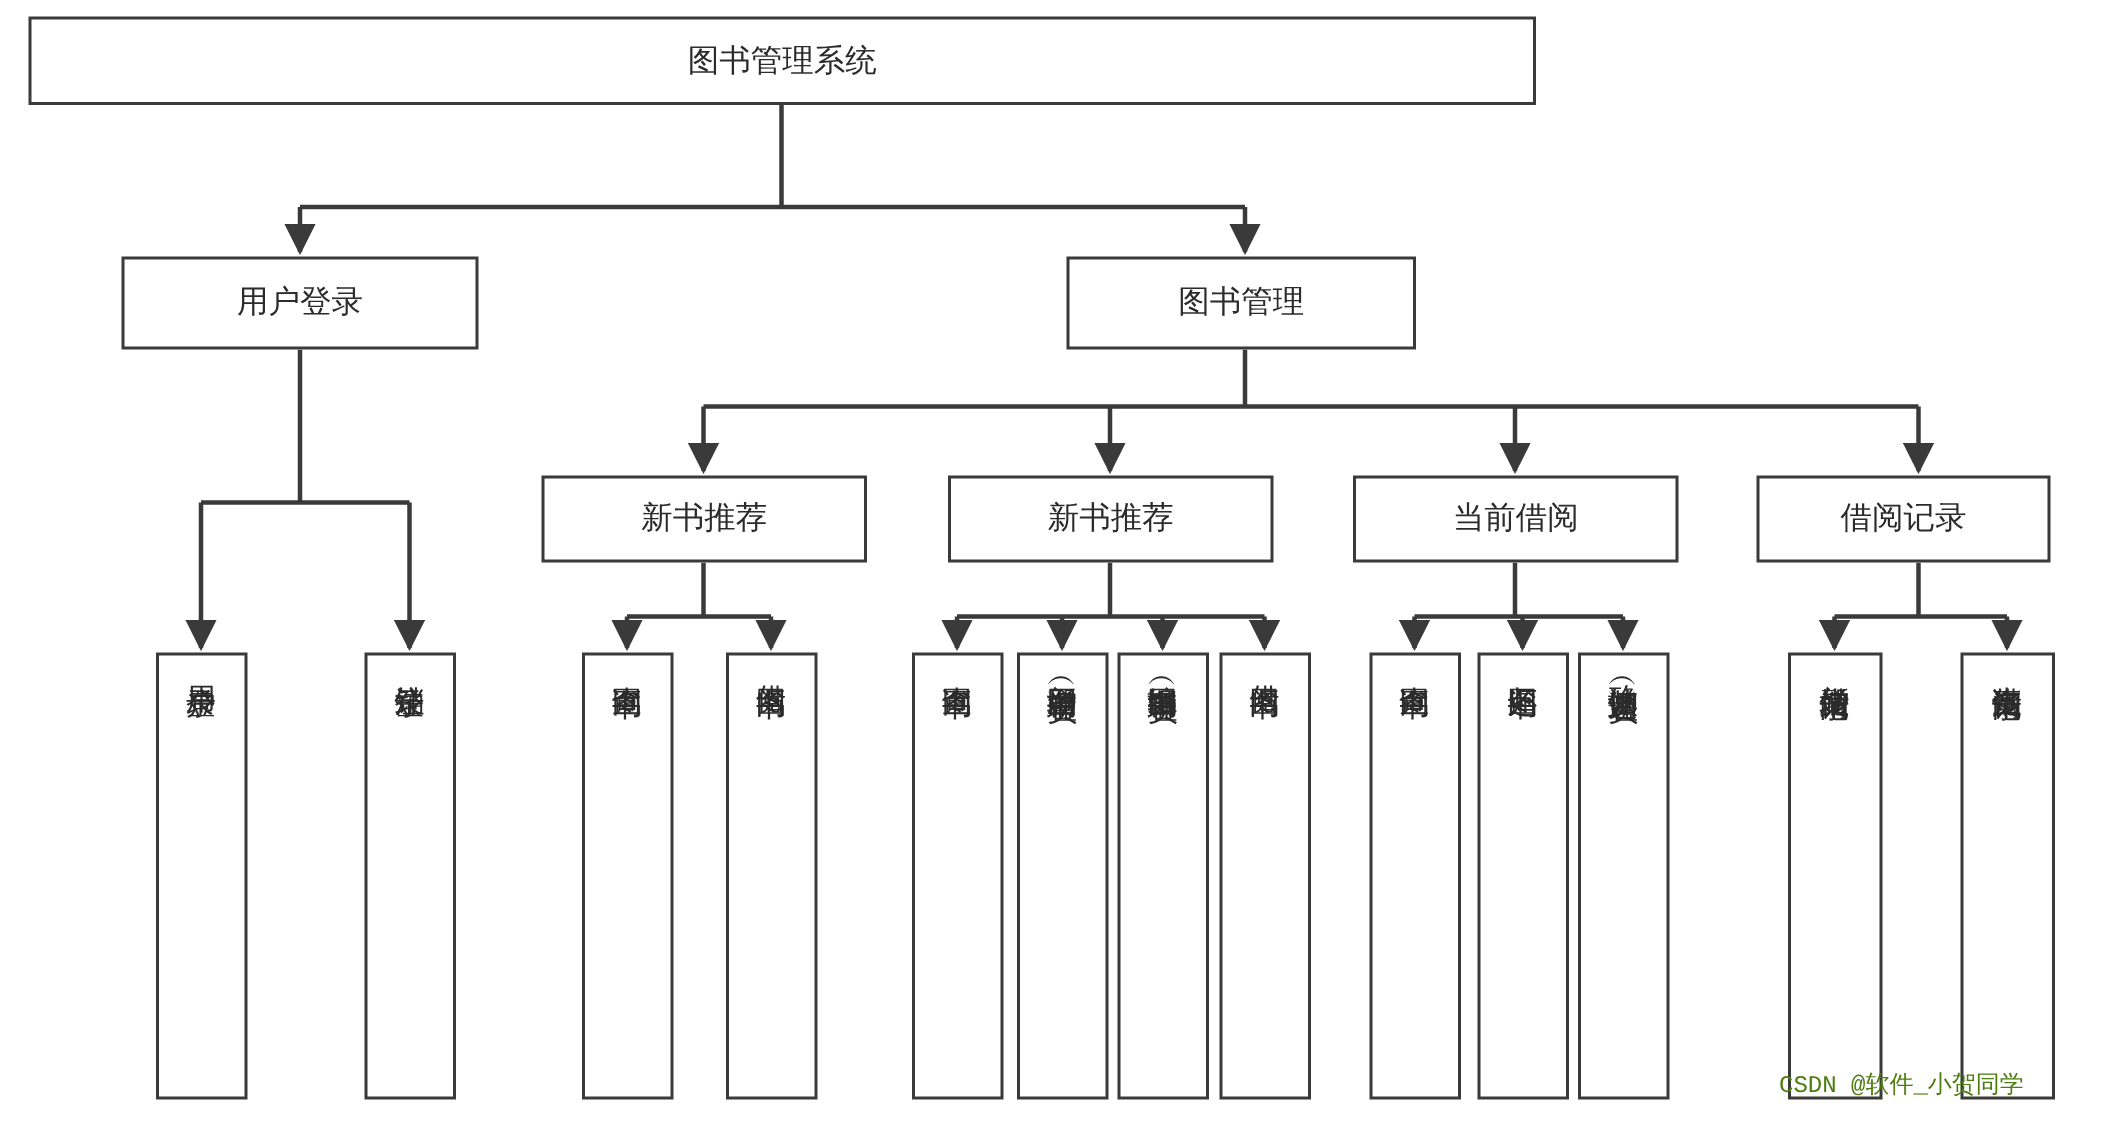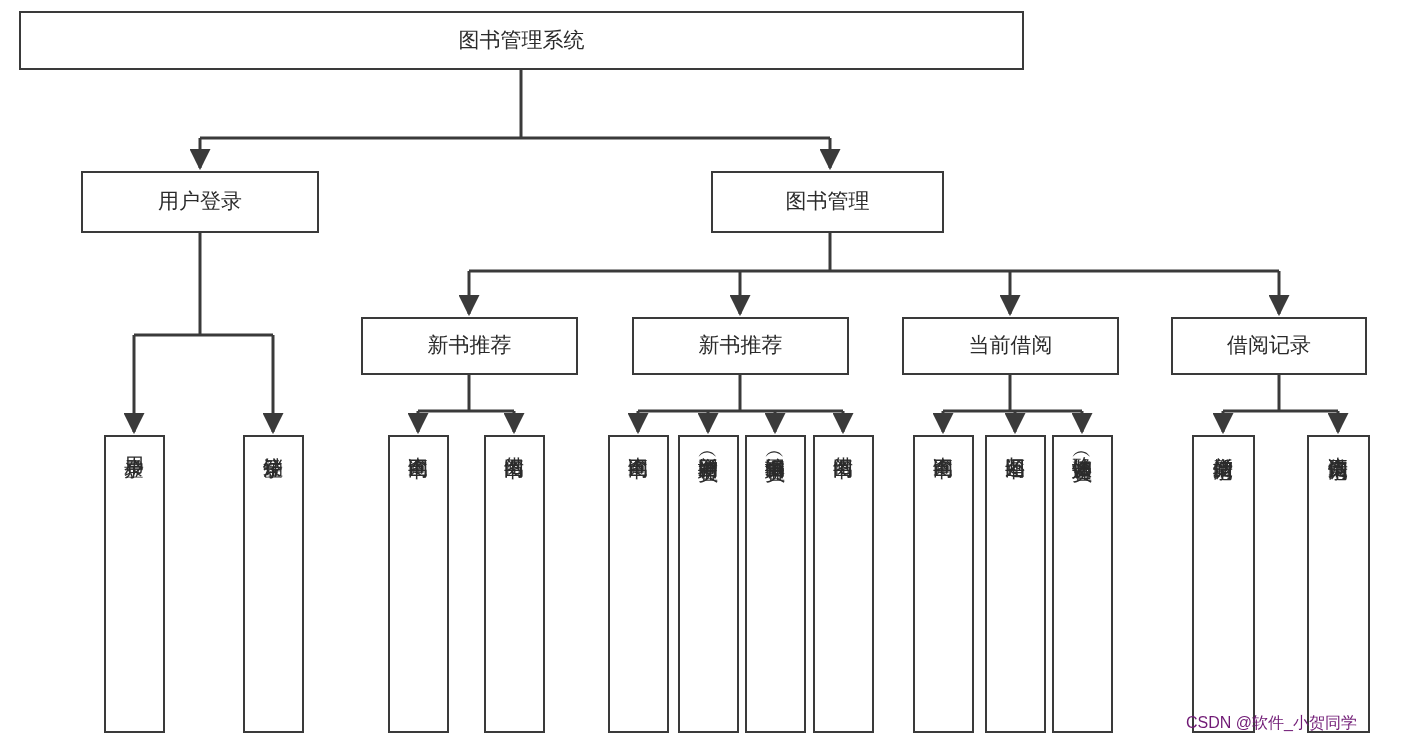--- a/index.html
+++ b/index.html
@@ -60,24 +60,24 @@
     text-orientation: upright;
     font-size: 20px;
     letter-spacing: 1px;
     line-height: 1;
   }
   #watermark {
     position: absolute;
     left: 1186px;
     top: 713px;
     font-size: 16px;
-    color: #701a75;
+    color: #4d7c0f;
     white-space: nowrap;
     z-index: 3;
-    font-family: Liberation Sans, sans-serif;
+    font-family: Liberation Mono, monospace;
   }
 </style>
 </head>
 <body>
 
 <div id="canvas">
 
   <svg id="wires" viewBox="0 0 1405 747" xmlns="http://www.w3.org/2000/svg">
     <defs>
       <marker id="arrow" viewBox="0 0 10 10" refX="9" refY="5" markerWidth="7" markerHeight="7" orient="auto-start-reverse">

